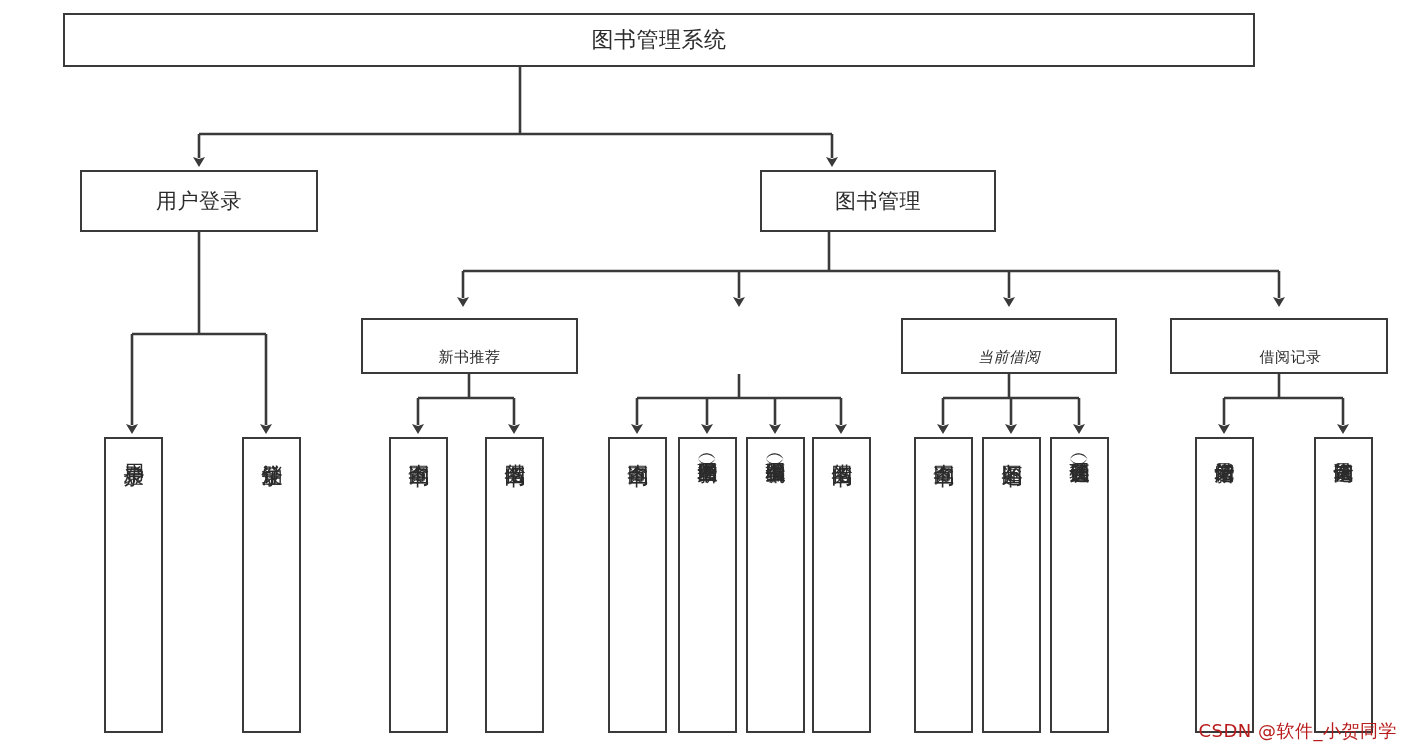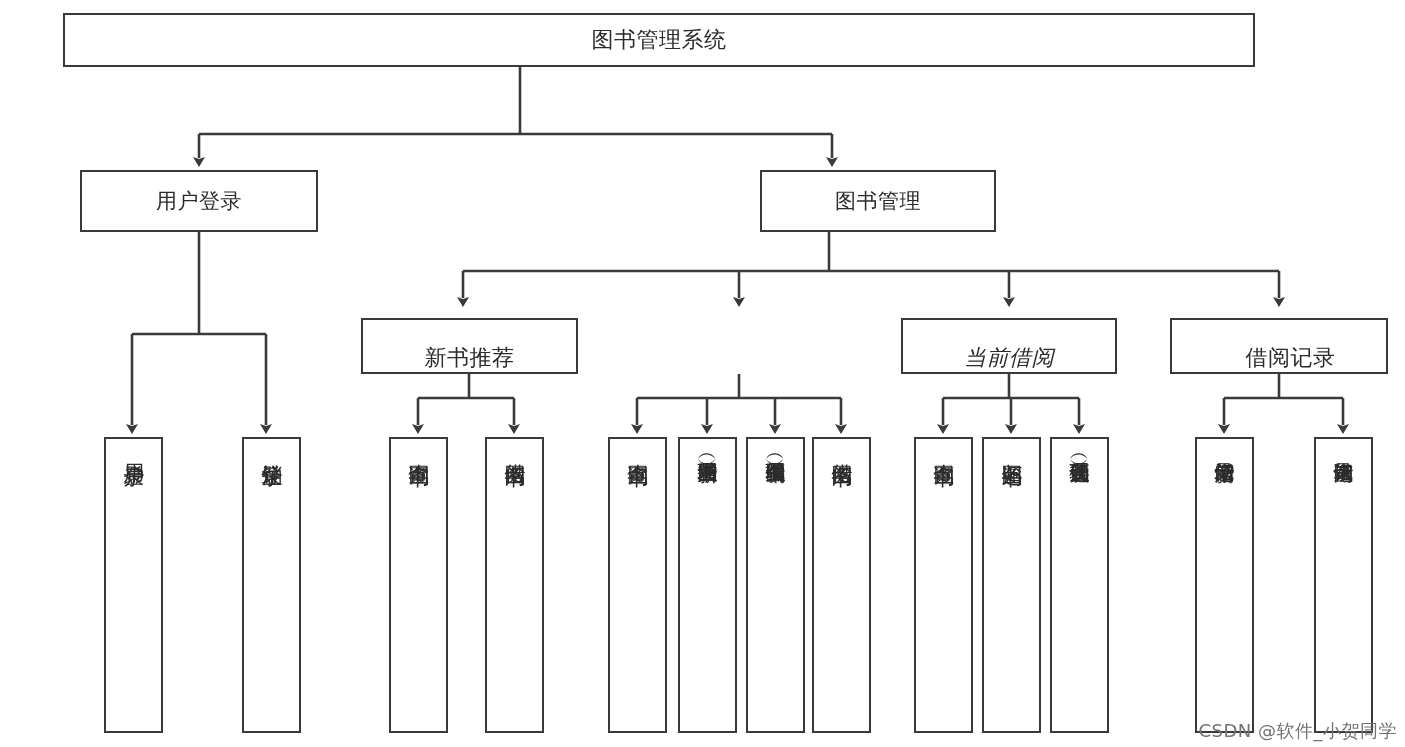--- a/index.html
+++ b/index.html
@@ -38,21 +38,21 @@
   .node-label {
     color: #2b2b2b;
     font-size: 21px;
     line-height: 1.18;
     letter-spacing: 0.5px;
     white-space: nowrap;
     text-align: center;
   }
   .node.root .node-label { font-size: 22px; }
   .node.level2 .node-label { font-size: 21px; }
-  .node.level3 .node-label { font-size: 22px; margin-top: 24px; }
+  .node.level3 .node-label { font-size: 15px; margin-top: 24px; }
   .node.leaf {
     align-items: flex-start;
     justify-content: center;
     padding-top: 8px;
   }
   .node.leaf .node-label {
     writing-mode: vertical-rl;
     text-orientation: upright;
     font-size: 21px;
     line-height: 1.10;
@@ -61,21 +61,21 @@
   }
   .node.leaf.tall-text .node-label {
     font-size: 20px;
     letter-spacing: 0px;
     line-height: 1.05;
   }
   #watermark {
     position: absolute;
     right: 8px;
     bottom: 4px;
-    color: #737373;
+    color: #b91c1c;
     font-size: 18px;
     letter-spacing: 0.5px;
     white-space: nowrap;
     pointer-events: none;
   }
 </style>
 </head>
 <body>
 
 <div id="diagram-root">

